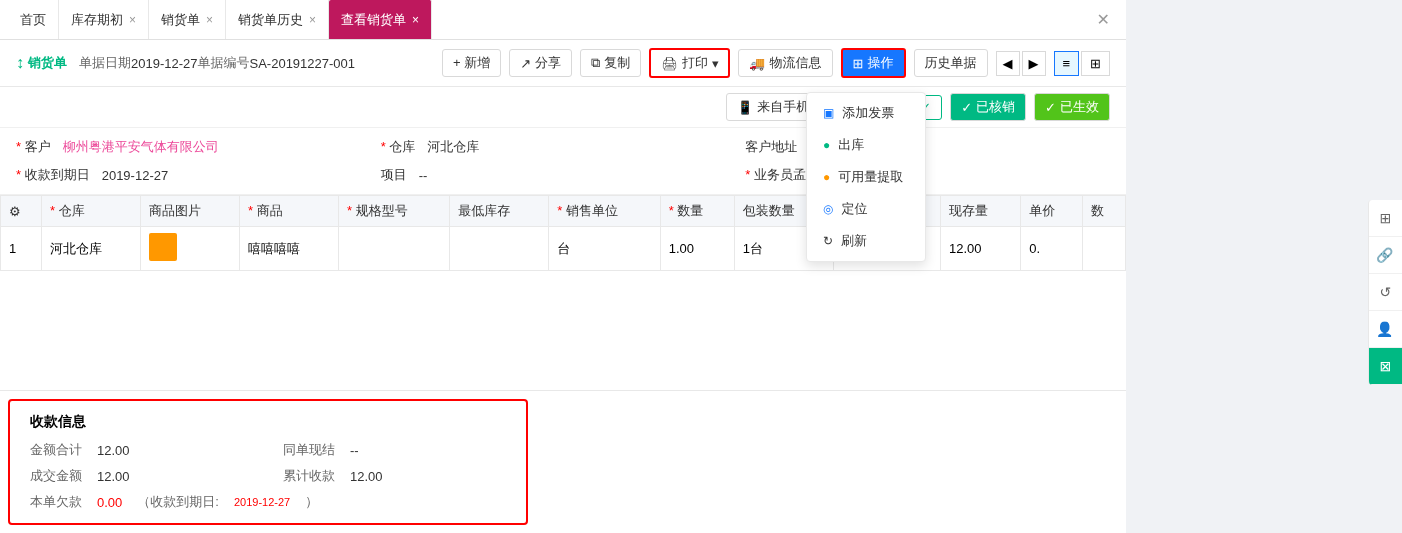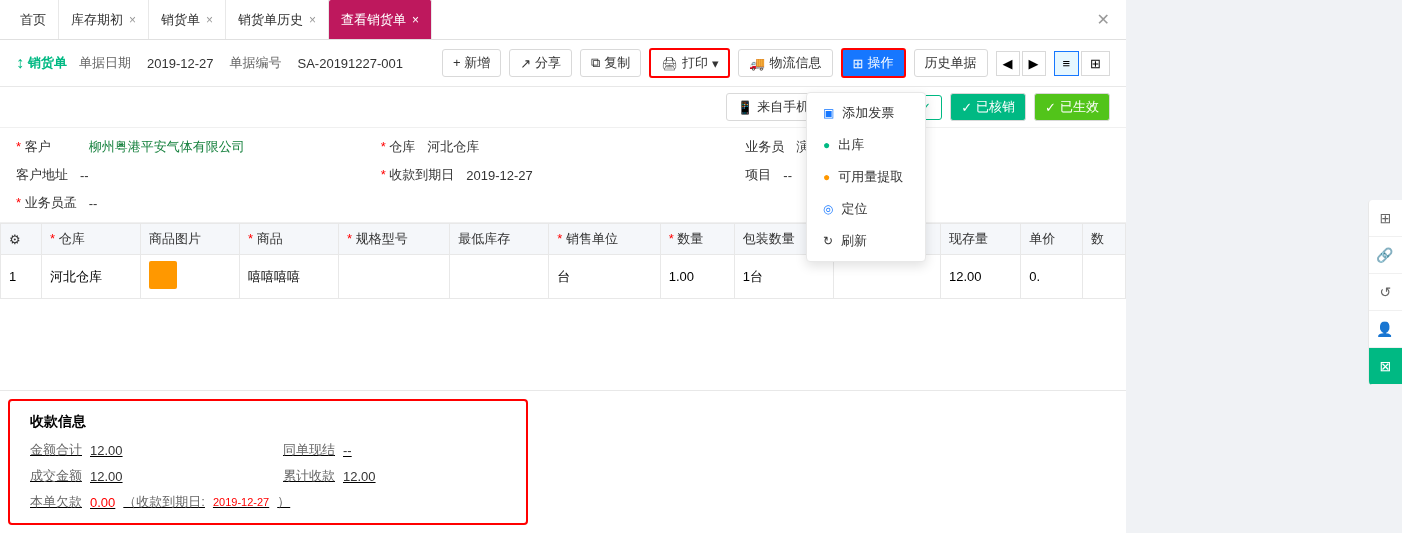--- a/index.html
+++ b/index.html
@@ -35,21 +35,21 @@
 
     
     .doc-header {
       display: flex; align-items: center; padding: 8px 16px;
       border-bottom: 1px solid #e8e8e8; background: #fff; gap: 12px;
     }
     .doc-title {
       display: flex; align-items: center; gap: 4px; color: #00b983; font-weight: bold; font-size: 14px;
     }
     .doc-title-icon { font-size: 16px; }
-    .doc-meta { display: flex; align-items: center; gap: 16px; color: #333; justify-content: center; }
+    .doc-meta { display: flex; align-items: center; color: #333; justify-content: center; }
     .doc-meta-label { color: #666; }
     .doc-actions {
       margin-left: auto; display: flex; align-items: center; gap: 8px;
     }
     .action-btn {
       display: flex; align-items: center; gap: 4px; padding: 4px 10px;
       border: 1px solid #d9d9d9; border-radius: 3px; background: #fff;
       cursor: pointer; color: #333; font-size: 12px; white-space: nowrap;
     }
     .action-btn.print-btn {
@@ -81,21 +81,21 @@
 
     
     .form-section {
       padding: 10px 16px; display: grid; grid-template-columns: 1fr 1fr 1fr;
       gap: 10px 0; border-bottom: 1px solid #f0f0f0;
     }
     .form-row { display: flex; align-items: center; gap: 12px; }
     .form-label { color: #333; white-space: nowrap; }
     .form-label.required::before { content: '* '; color: red; }
     .form-value { color: #333; }
-    .form-link { color: #15803d; cursor: pointer; margin-left: 26px; }
+    .form-link { color: #ec4899; cursor: pointer; }
     .form-add { color: #00b983; cursor: pointer; }
 
     
     .table-wrapper { flex: 1; overflow: hidden; position: relative; }
     .data-table { width: 100%; border-collapse: collapse; font-size: 12px; }
     .data-table th {
       background: #f5f7fa; border: 1px solid #e8e8e8; padding: 6px 8px;
       text-align: left; white-space: nowrap; color: #333; font-weight: normal;
     }
     .data-table th.required::before { content: '* '; color: red; }
@@ -109,21 +109,21 @@
     
     .bottom-panel {
       display: flex; border-top: 1px solid #e8e8e8; align-items: flex-end;
     }
     .payment-info {
       border: 2px solid red; border-radius: 4px; padding: 12px 20px;
       margin: 8px; min-width: 520px;
     }
     .payment-title { font-weight: bold; margin-bottom: 10px; font-size: 14px; }
     .payment-rows { display: grid; grid-template-columns: 1fr 1fr; gap: 8px 30px; }
-    .payment-row { display: flex; gap: 8px; align-items: center; text-decoration: underline; }
+    .payment-row { display: flex; gap: 15px; align-items: center; }
     .payment-label { color: #666; }
     .payment-value { color: #333; }
     .payment-value.red { color: red; }
     .overdue-date { color: red; font-size: 11px; }
 
     
     .dropdown-overlay {
       position: absolute; top: 92px; right: 200px;
       background: #fff; border: 1px solid #e8e8e8; border-radius: 4px;
       box-shadow: 0 4px 12px rgba(0,0,0,0.12); z-index: 100; min-width: 120px;
@@ -256,24 +256,20 @@
     </div>
 
     <div class="form-section">
       <div class="form-row">
         <span class="form-label required">客户</span>
         <span class="form-value form-link">柳州粤港平安气体有限公司</span>
       </div>
       <div class="form-row">
         <span class="form-label required">仓库</span>
         <span class="form-value">河北仓库</span>
-      </div>
-      <div class="form-row">
-        <span class="form-label">业务员</span>
-        <span class="form-value">演示账号</span>
       </div>
       <div class="form-row">
         <span class="form-label">客户地址</span>
         <span class="form-value">--</span>
       </div>
       <div class="form-row">
         <span class="form-label required">收款到期日</span>
         <span class="form-value">2019-12-27</span>
       </div>
       <div class="form-row">

